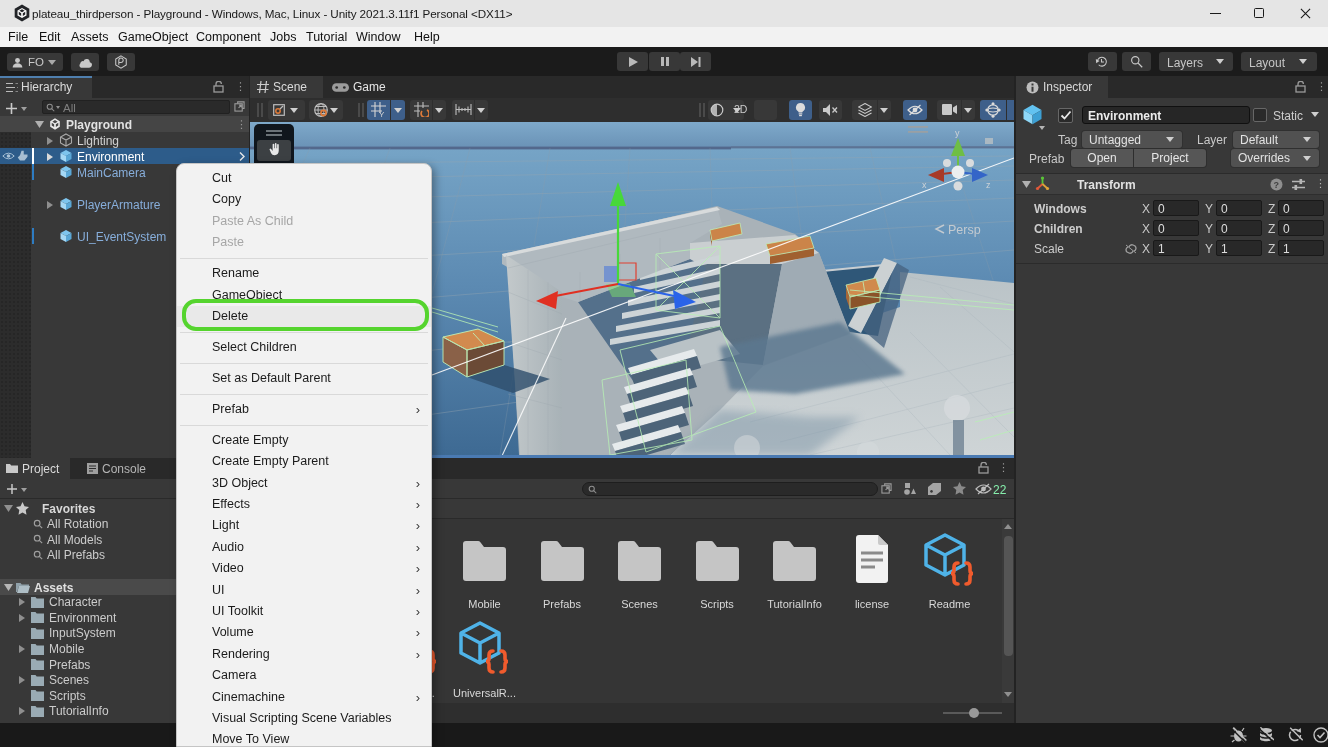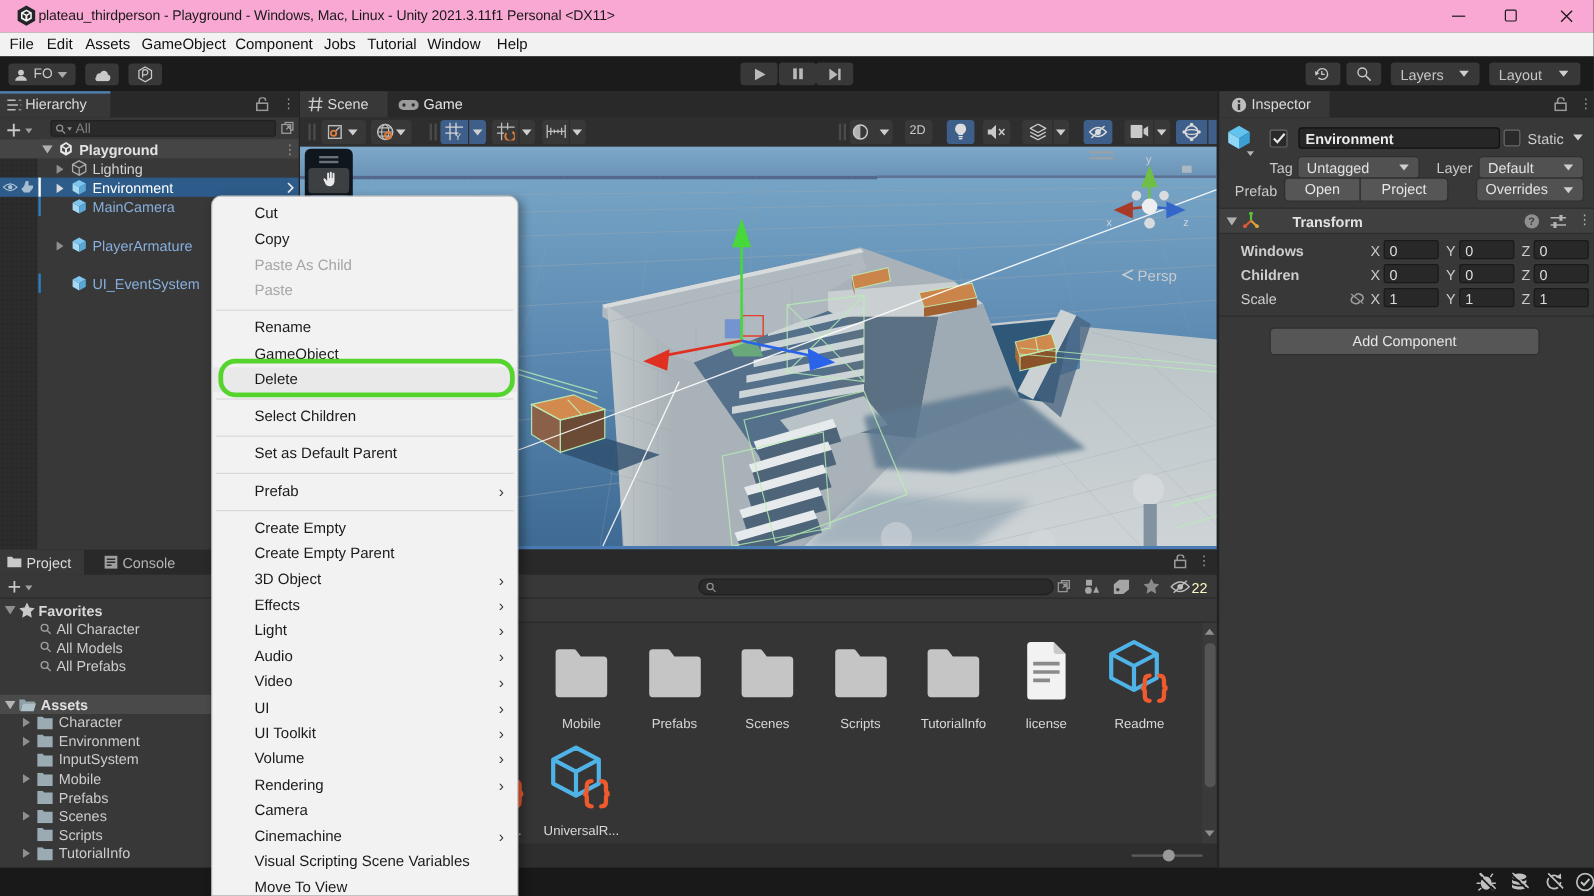--- a/index.html
+++ b/index.html
@@ -1,21 +1,21 @@
 <!DOCTYPE html>
 <html><head>
 <meta charset="utf-8">
 <style>
 * { margin:0; padding:0; box-sizing:border-box; }
 html,body { width:1328px; height:747px; overflow:hidden; background:#383838;
   font-family:"Liberation Sans", sans-serif; }
 #app { position:absolute; left:0; top:0; width:1328px; height:747px; background:#383838; }
 .abs { position:absolute; }
 
-#titlebar { left:0; top:0; width:1328px; height:27px; background:#f9a8d4; color:#1b1b1b; }
+#titlebar { left:0; top:0; width:1328px; height:27px; background:#e5e5e5; color:#1b1b1b; }
 #titletext { left:32px; top:7px; font-size:11.7px; color:#191919; letter-spacing:-0.1px;}
 
 #menubar { left:0; top:27px; width:1328px; height:20px; background:#f2f2f2; color:#101010; }
 #menubar span { position:absolute; top:3px; font-size:12.5px; }
 
 #toolbar { left:0; top:47px; width:1328px; height:29px; background:#1b1b1b; }
 .tbtn { position:absolute; background:#383838; border-radius:3px; color:#c9c9c9; }
 
 .tabrow { background:#292929; }
 .tab { position:absolute; background:#383838; color:#d6d6d6; font-size:12px; }
@@ -302,21 +302,21 @@
     <div class="abs" style="left:449px;top:5px;width:1.5px;height:14px;background:#4a4a4a"></div>
     <div class="abs" style="left:453px;top:5px;width:1.5px;height:14px;background:#4a4a4a"></div>
     <div class="tbtn" style="left:458px;top:2px;width:26px;height:20px;border-radius:3px 0 0 3px"></div>
     <div class="tbtn" style="left:481px;top:2px;width:13px;height:20px;border-radius:0 3px 3px 0"></div>
     <svg class="abs" style="left:460px;top:5px" width="14" height="14" viewBox="0 0 14 14">
           <circle cx="7" cy="7" r="5.8" fill="none" stroke="#c9c9c9" stroke-width="1.2"></circle>
           <path fill="#c9c9c9" d="M7 1.2 a5.8 5.8 0 0 0 0 11.6 Z" opacity="0.85"></path>
         </svg>
     <div class="darr" style="left:483px;top:10px"></div>
     <div class="tbtn" style="left:504px;top:2px;width:23px;height:20px"></div>
-    <div class="abs" style="left:508px;top:5px;font-size:10.5px;color:#c9c9c9;font-weight:normal">2D</div>
+    <div class="abs" style="left:484px;top:5px;font-size:10.5px;color:#c9c9c9;font-weight:normal">2D</div>
     <div class="tbtn" style="left:539px;top:2px;width:23px;height:20px;background:#3e5f8a"></div>
     <svg class="abs" style="left:545px;top:5px" width="11" height="14" viewBox="0 0 11 14">
           <path fill="#dcdcdc" d="M5.5 0 a4.5 4.5 0 0 1 2.6 8.2 c-0.5 0.4-0.8 0.8-0.8 1.3 H3.7 c0-0.5-0.3-0.9-0.8-1.3 A4.5 4.5 0 0 1 5.5 0Z"></path>
           <rect x="3.7" y="10.3" width="3.6" height="1.2" fill="#dcdcdc"></rect>
           <rect x="4.1" y="12" width="2.8" height="1.2" fill="#dcdcdc"></rect>
         </svg>
     <div class="tbtn" style="left:569px;top:2px;width:23px;height:20px"></div>
     <svg class="abs" style="left:573px;top:6px" width="15" height="12" viewBox="0 0 15 12">
           <path fill="#c9c9c9" d="M0 4 H3 L7 0 V12 L3 8 H0Z"></path>
           <path stroke="#c9c9c9" stroke-width="1.3" d="M9.5 3.5 L14 8.5 M14 3.5 L9.5 8.5"></path>
@@ -658,21 +658,20 @@
         <path stroke="#9f9f9f" stroke-width="1" d="M2 1 L12 9"></path>
       </svg>
   <div class="abs" style="left:126px;top:166px;font-size:12px;color:#c9c9c9">X</div>
   <div class="ifield" style="left:137px;top:164px;width:46px">1</div>
   <div class="abs" style="left:189px;top:166px;font-size:12px;color:#c9c9c9">Y</div>
   <div class="ifield" style="left:200px;top:164px;width:46px">1</div>
   <div class="abs" style="left:252px;top:166px;font-size:12px;color:#c9c9c9">Z</div>
   <div class="ifield" style="left:262px;top:164px;width:46px">1</div>
 
   <div class="abs" style="left:0;top:187px;width:312px;height:1px;background:#2b2b2b"></div>
-  <div class="ibtn" style="left:43px;top:198px;width:223px;height:21px;padding-top:3px;border-radius:3px">Add Component</div>
 </div>
 
 <div id="project" class="abs">
   <div class="tabrow abs" style="left:0;top:0;width:1014px;height:21px"></div>
   <div class="tab" style="left:0;top:0;width:70px;height:21px"></div>
   <svg class="abs" style="left:6px;top:5px" width="12" height="10" viewBox="0 0 12 10">
         <path fill="#c9c9c9" d="M0 1 h4 l1.2 1.5 H12 V10 H0Z"></path>
       </svg>
   <div class="abs" style="left:22px;top:3.5px;font-size:12px;color:#dadada">Project</div>
   <svg class="abs" style="left:87px;top:5px" width="11" height="11" viewBox="0 0 11 11">
@@ -709,40 +708,40 @@
         <path fill="#a5a5a5" d="M0 4 L5 0 H13 V8 L8 12 H0Z M3.5 7 a1.4 1.4 0 1 0 0.01 0Z"></path>
       </svg>
   <svg class="abs" style="left:953px;top:24px" width="13" height="13" viewBox="0 0 13 13">
         <path fill="#8a8a8a" d="M6.5 0 L8.5 4.3 L13 4.9 L9.7 8.1 L10.5 12.7 L6.5 10.5 L2.5 12.7 L3.3 8.1 L0 4.9 L4.5 4.3Z"></path>
       </svg>
   <svg class="abs" style="left:975px;top:25px" width="17" height="12" viewBox="0 0 17 12">
         <path fill="none" stroke="#bdbdbd" stroke-width="1.2" d="M1 6 Q8.5 -2 16 6 Q8.5 14 1 6Z"></path>
         <circle cx="8.5" cy="6" r="2.4" fill="#bdbdbd"></circle>
         <path stroke="#bdbdbd" stroke-width="1.2" d="M3 11 L14 1"></path>
       </svg>
-  <div class="abs" style="left:993px;top:25px;font-size:12px;color:#fef9c3">22</div>
+  <div class="abs" style="left:993px;top:25px;font-size:12px;color:#86efac">22</div>
 
   <div class="abs" style="left:0;top:41px;width:177px;height:204px;background:#383838"></div>
   <div class="abs" style="left:177px;top:21px;width:1px;height:224px;background:#252525"></div>
   <div id="ptree" class="abs" style="left:0;top:42px;width:176px;height:223px;overflow:hidden">
     <div class="prow" style="top:0">
       <svg class="abs" style="left:4px;top:4.5px" width="9" height="7" viewBox="0 0 9 7">
             <path fill="#8f8f8f" d="M0 0 H9 L4.5 7Z"></path>
           </svg>
       <svg class="abs" style="left:16px;top:2px" width="13" height="13" viewBox="0 0 13 13">
             <path fill="#c9c9c9" d="M6.5 0 L8.5 4.3 L13 4.9 L9.7 8.1 L10.5 12.7 L6.5 10.5 L2.5 12.7 L3.3 8.1 L0 4.9 L4.5 4.3Z"></path>
           </svg>
-      <div class="hlabel" style="left:32px;font-weight:bold;color:#d8d8d8">Favorites</div>
+      <div class="hlabel" style="left:42px;font-weight:bold;color:#d8d8d8">Favorites</div>
     </div>
     <div class="prow" style="top:15.6px">
       <svg class="abs" style="left:33px;top:3px" width="10" height="10" viewBox="0 0 12 12">
             <circle cx="5" cy="5" r="3.4" fill="none" stroke="#9f9f9f" stroke-width="1.4"></circle>
             <path stroke="#9f9f9f" stroke-width="1.4" d="M7.6 7.6 L11 11"></path>
           </svg>
-      <div class="hlabel" style="left:47px">All Character</div>
+      <div class="hlabel" style="left:47px">All Rotation</div>
     </div>
     <div class="prow" style="top:31.2px">
       <svg class="abs" style="left:33px;top:3px" width="10" height="10" viewBox="0 0 12 12">
             <circle cx="5" cy="5" r="3.4" fill="none" stroke="#9f9f9f" stroke-width="1.4"></circle>
             <path stroke="#9f9f9f" stroke-width="1.4" d="M7.6 7.6 L11 11"></path>
           </svg>
       <div class="hlabel" style="left:47px">All Models</div>
     </div>
     <div class="prow" style="top:46.8px">
       <svg class="abs" style="left:33px;top:3px" width="10" height="10" viewBox="0 0 12 12">

